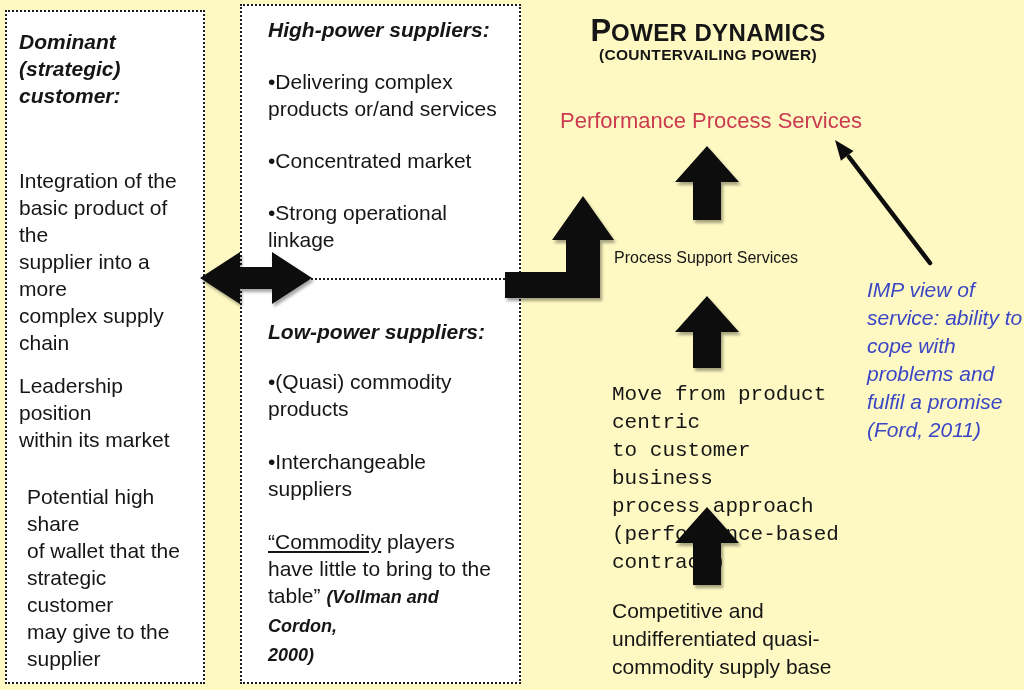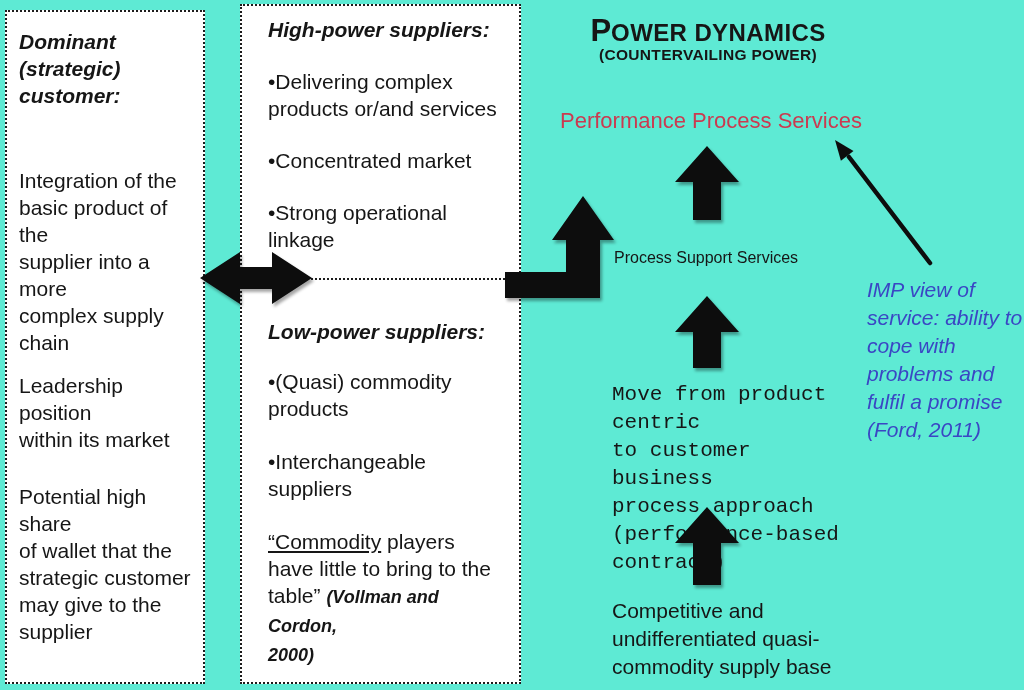--- a/index.html
+++ b/index.html
@@ -1,31 +1,31 @@
 <!DOCTYPE html>
 <html><head>
 <meta charset="utf-8">
 <style>
   html,body { margin:0; padding:0; background:#fff; }
   .canvas {
-    position:relative; width:1024px; height:690px; background:#5eead4;
+    position:relative; width:1024px; height:690px; background:#fef9c3;
     font-family:"Liberation Sans","DejaVu Sans",sans-serif; color:#161616;
     overflow:hidden;
   }
   .box { position:absolute; border:2px dotted #1c1c1c; box-sizing:border-box; background:#fff; }
   .pre { white-space:pre-line; }
   .body-text { font-size:21px; line-height:27px; }
   .box-title { font-weight:bold; font-style:italic; font-size:21px; line-height:27px; }
 
   
   #customer-box { left:5px; top:10px; width:200px; height:674px; padding:16px 6px 0 12px; }
   #customer-box .box-title { margin:0 0 58px 0; }
   #customer-box .p1 { margin:0 0 16px 0; }
   #customer-box .p2 { margin:0 0 30px 0; }
-  #customer-box .p3 { margin:0; }
+  #customer-box .p3 { margin:8px; }
 
   
   #suppliers-box { left:240px; top:4px; width:281px; height:680px; padding:10px 6px 0 26px; }
   #suppliers-box .box-title { margin:0 0 25px 0; }
   .sup-item { margin:16px 0 25px 0; }
   #suppliers-divider { position:absolute; left:-2px; right:-2px; top:272px; border-top:2px dotted #1c1c1c; height:0; }
   #low-power-section { position:absolute; left:26px; right:8px; top:312px; }
   #low-power-section .box-title { margin:0 0 23px 0; }
   #low-power-section .sup-item { margin:16px 0 26px 0; }
   .quote { margin-top:24px; }

